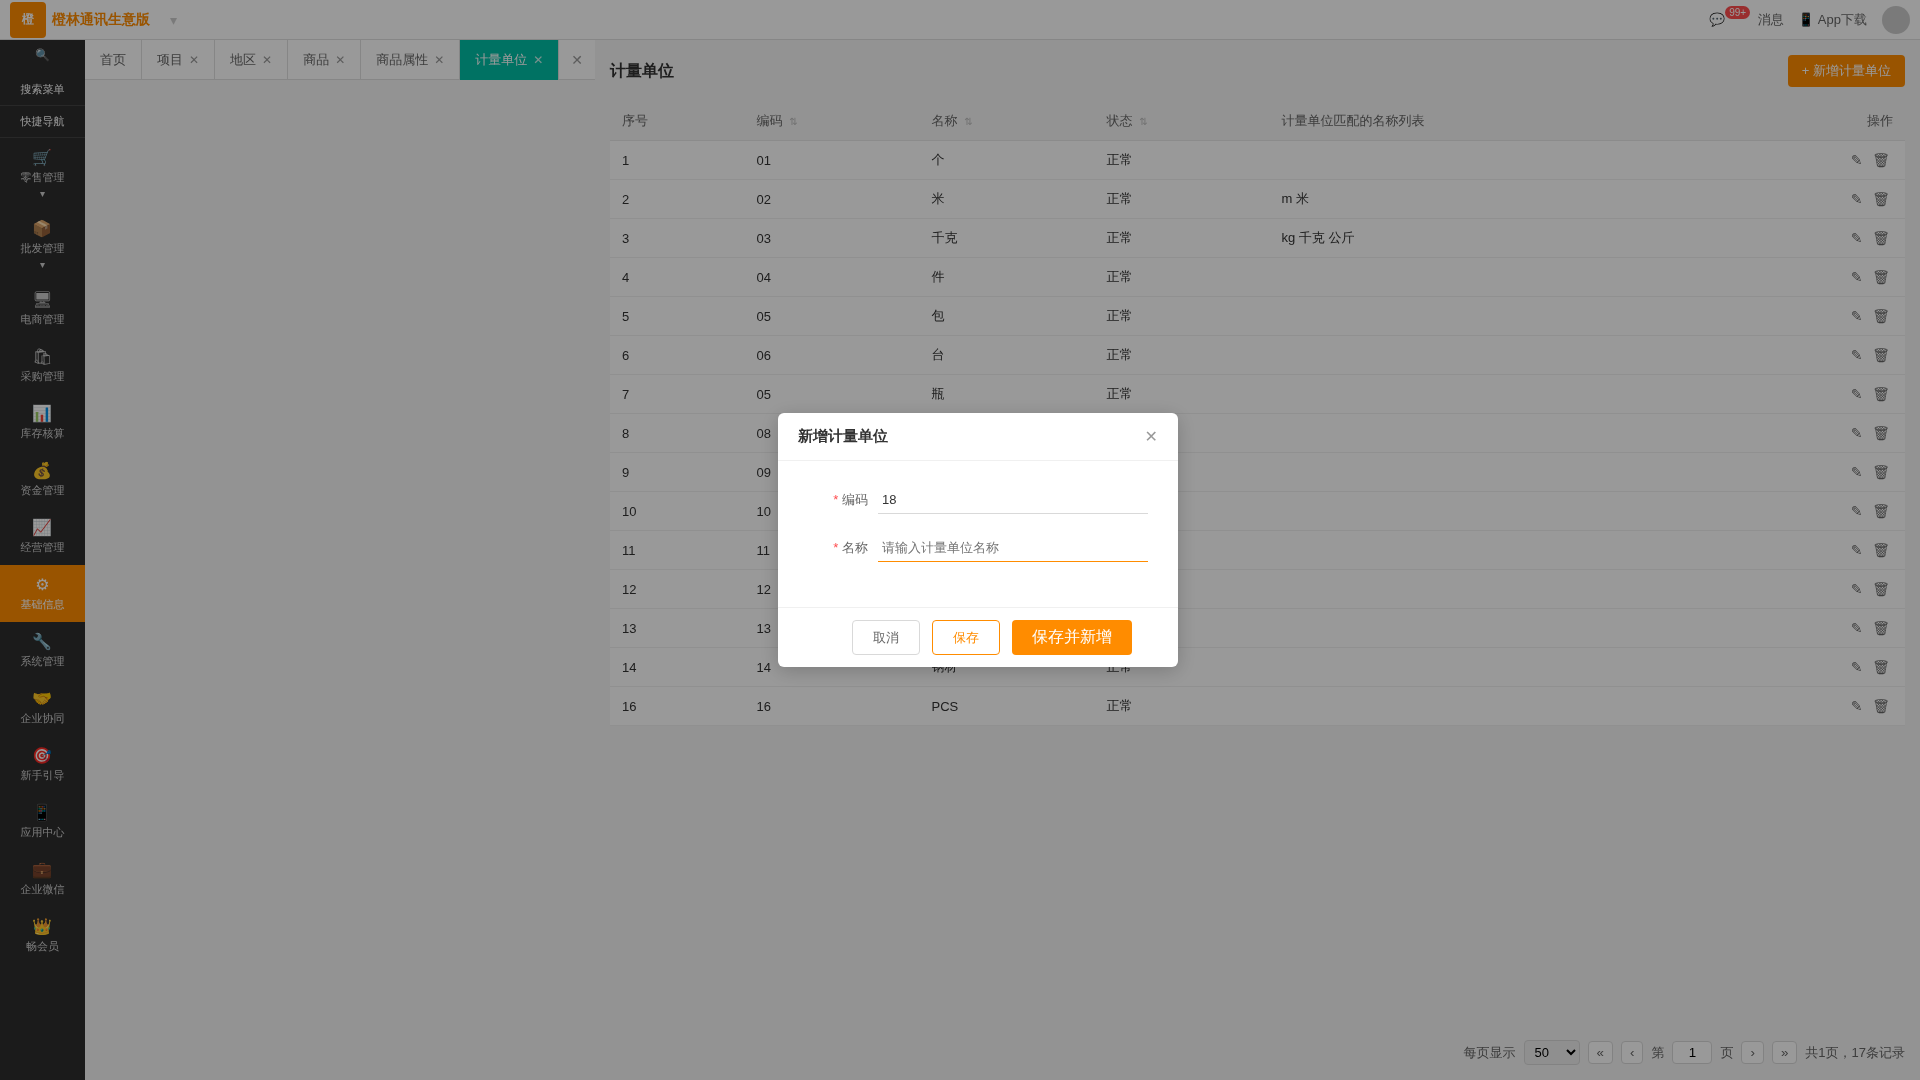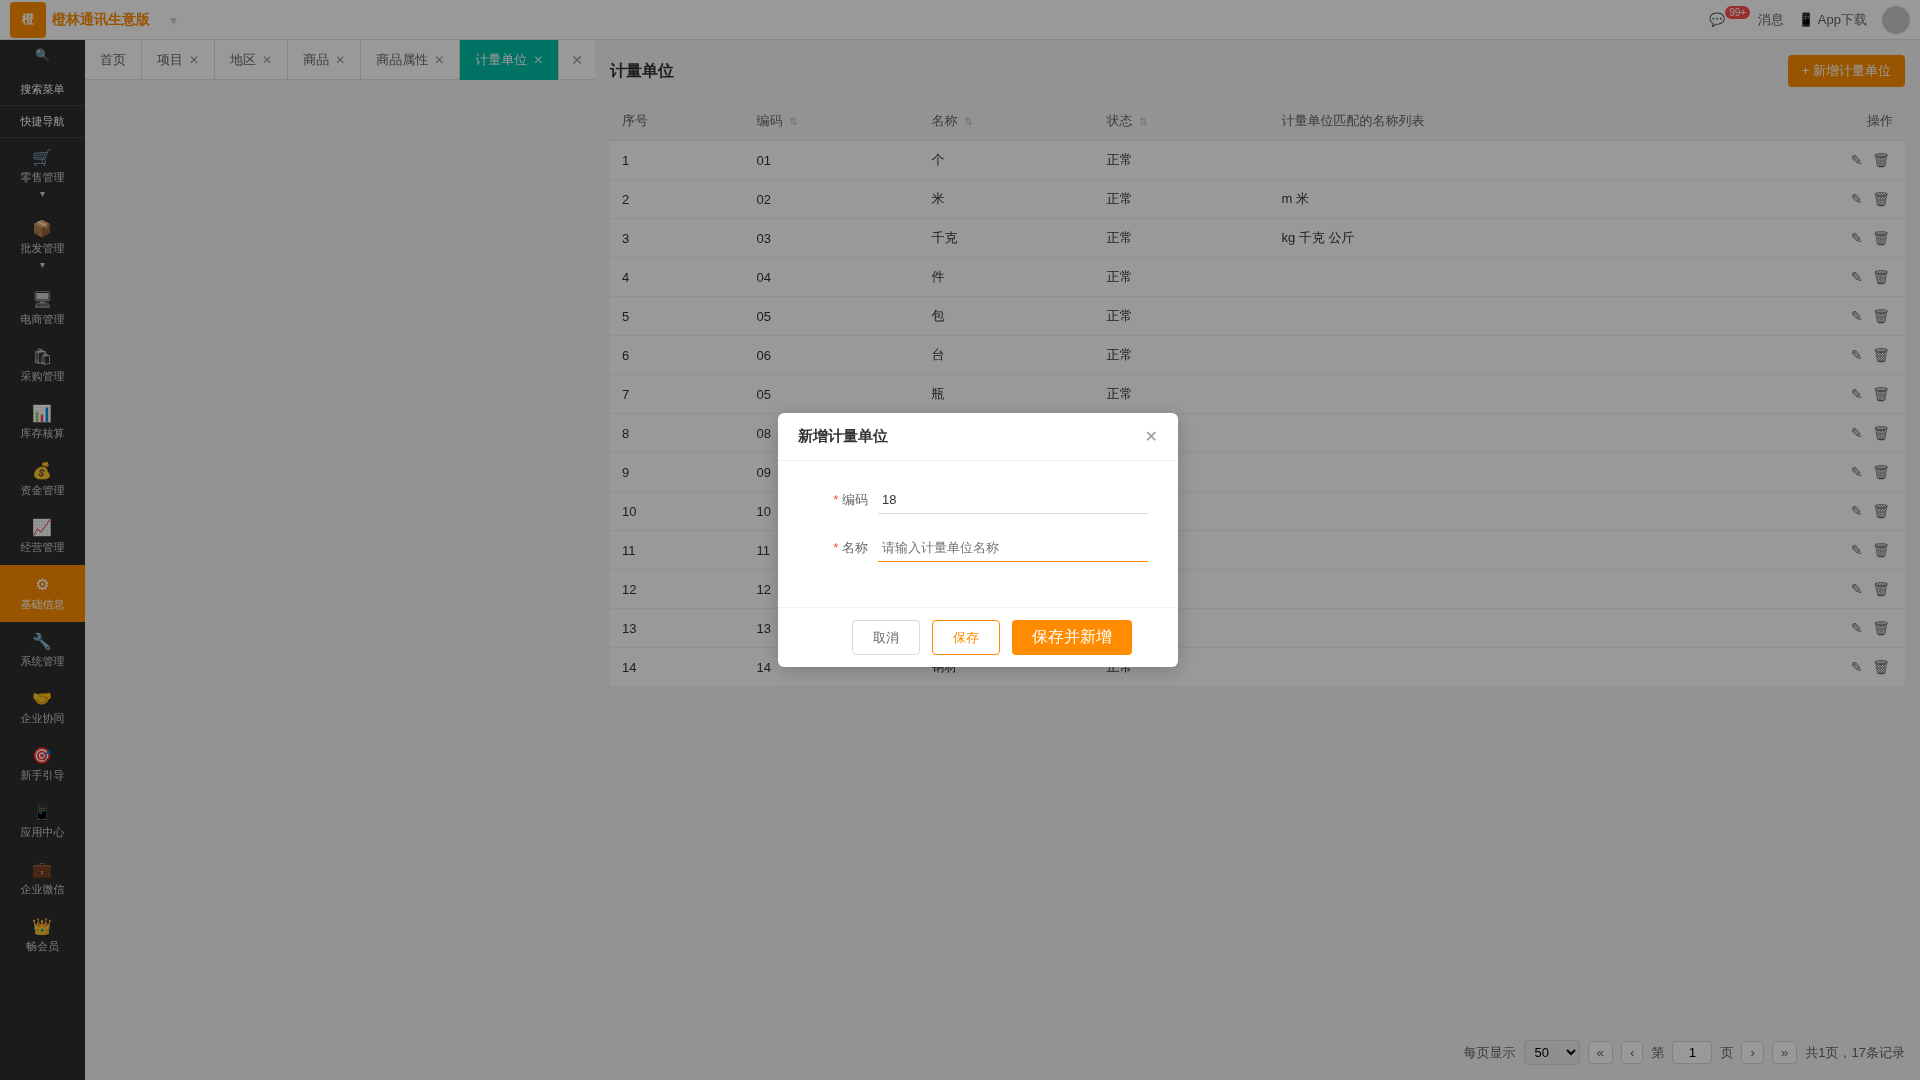--- a/index.html
+++ b/index.html
@@ -367,20 +367,31 @@
       <td>14</td>
       <td>14</td>
       <td>钢材</td>
       <td class="status-normal">正常</td>
       <td></td>
       <td style="text-align:right;">
         <span class="action-btn" title="编辑">✎</span>
         <span class="action-btn" title="删除">🗑</span>
       </td>
     </tr>
+                <tr>
+      <td>16</td>
+      <td>16</td>
+      <td>PCS</td>
+      <td class="status-normal">正常</td>
+      <td></td>
+      <td style="text-align:right;">
+        <span class="action-btn" title="编辑">✎</span>
+        <span class="action-btn" title="删除">🗑</span>
+      </td>
+    </tr>
               </tbody>
           </table>
         </div>
 
         <div class="pagination">
           <span>每页显示</span>
           <select class="page-size-select">
             <option>50</option>
             <option>10</option>
             <option>20</option>

